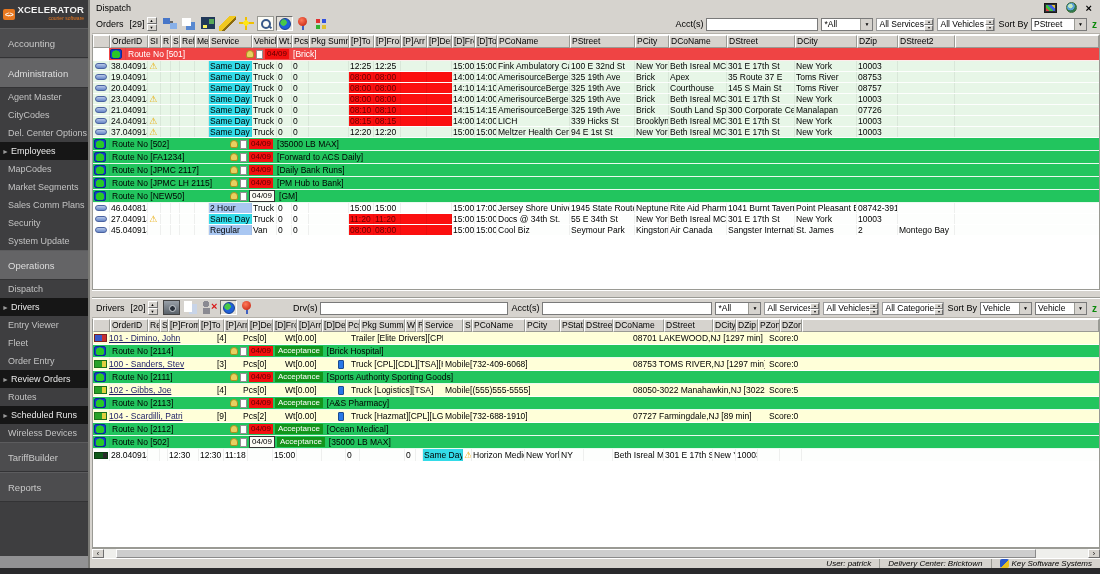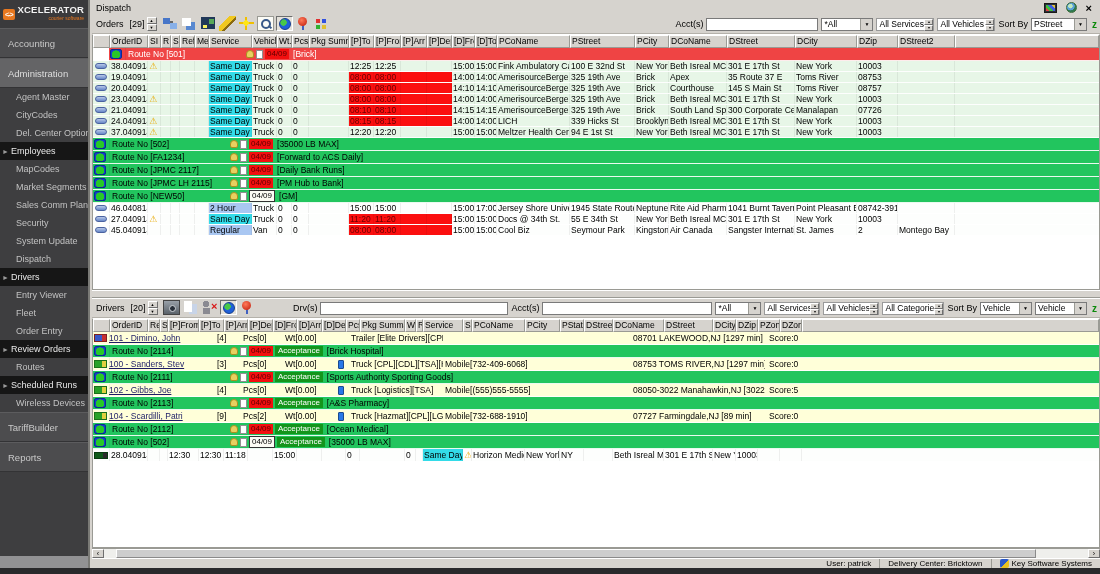--- a/index.html
+++ b/index.html
@@ -11,21 +11,21 @@
   .sidebar{position:absolute;left:0;top:0;bottom:0;width:90px;background:#3e3e40;display:flex;flex-direction:column;border-right:2px solid #7a7a76;}
   .logo{height:28px;display:flex;align-items:center;padding:0 3px;gap:3px;background:#3a3a3c;}
   .logo-glyph{background:#e87820;color:#fff;font-weight:bold;font-size:7px;padding:2px 2px;border-radius:2px;letter-spacing:-1px;}
   .logo-main{display:flex;flex-direction:column;line-height:8px;}
   .logo-text{color:#f2f2f2;font-weight:bold;font-size:9.5px;letter-spacing:0.2px;}
   .logo-sub{color:#e87820;font-size:5px;text-align:right;}
   #side-items{flex:1;display:flex;flex-direction:column;overflow:hidden;}
   .side-section{height:30px;display:flex;align-items:center;padding-left:8px;background:#4c4c4e;color:#c9c9c9;font-size:9.5px;
                 border-top:1px solid #5c5c5e;border-bottom:1px solid #333335;cursor:pointer;}
   .side-section.lit{background:#646466;color:#dedede;}
-  .side-item{height:18px;display:flex;align-items:center;padding-left:16px;color:#c2c2c2;font-size:9px;cursor:pointer;white-space:nowrap;overflow:hidden;}
+  .side-item{height:18px;display:flex;align-items:center;padding-left:8px;color:#c2c2c2;font-size:9px;cursor:pointer;white-space:nowrap;overflow:hidden;}
   .side-item.open{background:#161616;color:#e8e8e8;padding-left:2px;}
   .side-arrow{color:#9a9a9a;font-size:7px;margin-right:2px;}
   .side-footer{height:18px;background:#929294;}
 
   
   .main{position:absolute;left:92px;top:0;right:0;bottom:0;display:flex;flex-direction:column;background:#d6d3ce;}
   .titlebar{height:15px;display:flex;align-items:center;padding:0 4px;}
   .titlebar .title{flex:1;font-size:9px;}
   .winicons{display:flex;align-items:center;gap:9px;margin-right:4px;}
   .win-display-icon{width:13px;height:10px;border:1px solid #1a1a1a;background:
@@ -120,21 +120,21 @@
   .d-score{left:676px;}
 
   .splitter{height:8px;background:#d6d3ce;border-top:1px solid #fff;border-bottom:1px solid #9a9a94;}
 
   
   .hscroll{height:10px;display:flex;align-items:stretch;background:#efefec;border-top:1px solid #9a9a94;}
   .hs-btn{width:12px;background:#d6d3ce;border:1px solid;border-color:#fff #6f6f6f #6f6f6f #fff;font-size:7px;line-height:8px;text-align:center;cursor:pointer;}
   .hs-track{flex:1;position:relative;}
   .hs-thumb{position:absolute;left:12px;top:0;bottom:0;width:920px;background:#cdcdcd;border:1px solid;border-color:#fff #8a8a8a #8a8a8a #fff;cursor:grab;}
   .statusbar{height:10px;display:flex;align-items:center;justify-content:flex-end;gap:0;background:#d6d3ce;border-top:1px solid #fff;font-size:8px;}
-  .sb-seg{padding:0 8px;border-left:1px solid #9a9a94;display:flex;align-items:center;gap:3px;white-space:nowrap;}
+  .sb-seg{padding:0 8px;border-left:1px solid #9a9a94;display:flex;align-items:center;gap:3px;white-space:nowrap;font-style:italic;}
   .vendor-icon{width:9px;height:9px;background:linear-gradient(135deg,#2a58c8 55%,#e8c020 55%);border-radius:2px;}
   .darkstrip{position:absolute;left:0;right:0;bottom:0;height:6px;background:#29292b;}
 </style>
 </head>
 <body>
 
 <div class="app">
 
   <aside class="sidebar">
     <div class="logo">
@@ -168,20 +168,21 @@
         </div>
         <div class="side-item">
           <span>Sales Comm Plans</span>
         </div>
         <div class="side-item">
           <span>Security</span>
         </div>
         <div class="side-item">
           <span>System Update</span>
         </div>
+        <div class="side-section lit">Operations</div>
         <div class="side-item">
           <span>Dispatch</span>
         </div>
         <div class="side-item open">
           <span class="side-arrow">►</span>
           <span>Drivers</span>
         </div>
         <div class="side-item">
           <span>Entry Viewer</span>
         </div>

